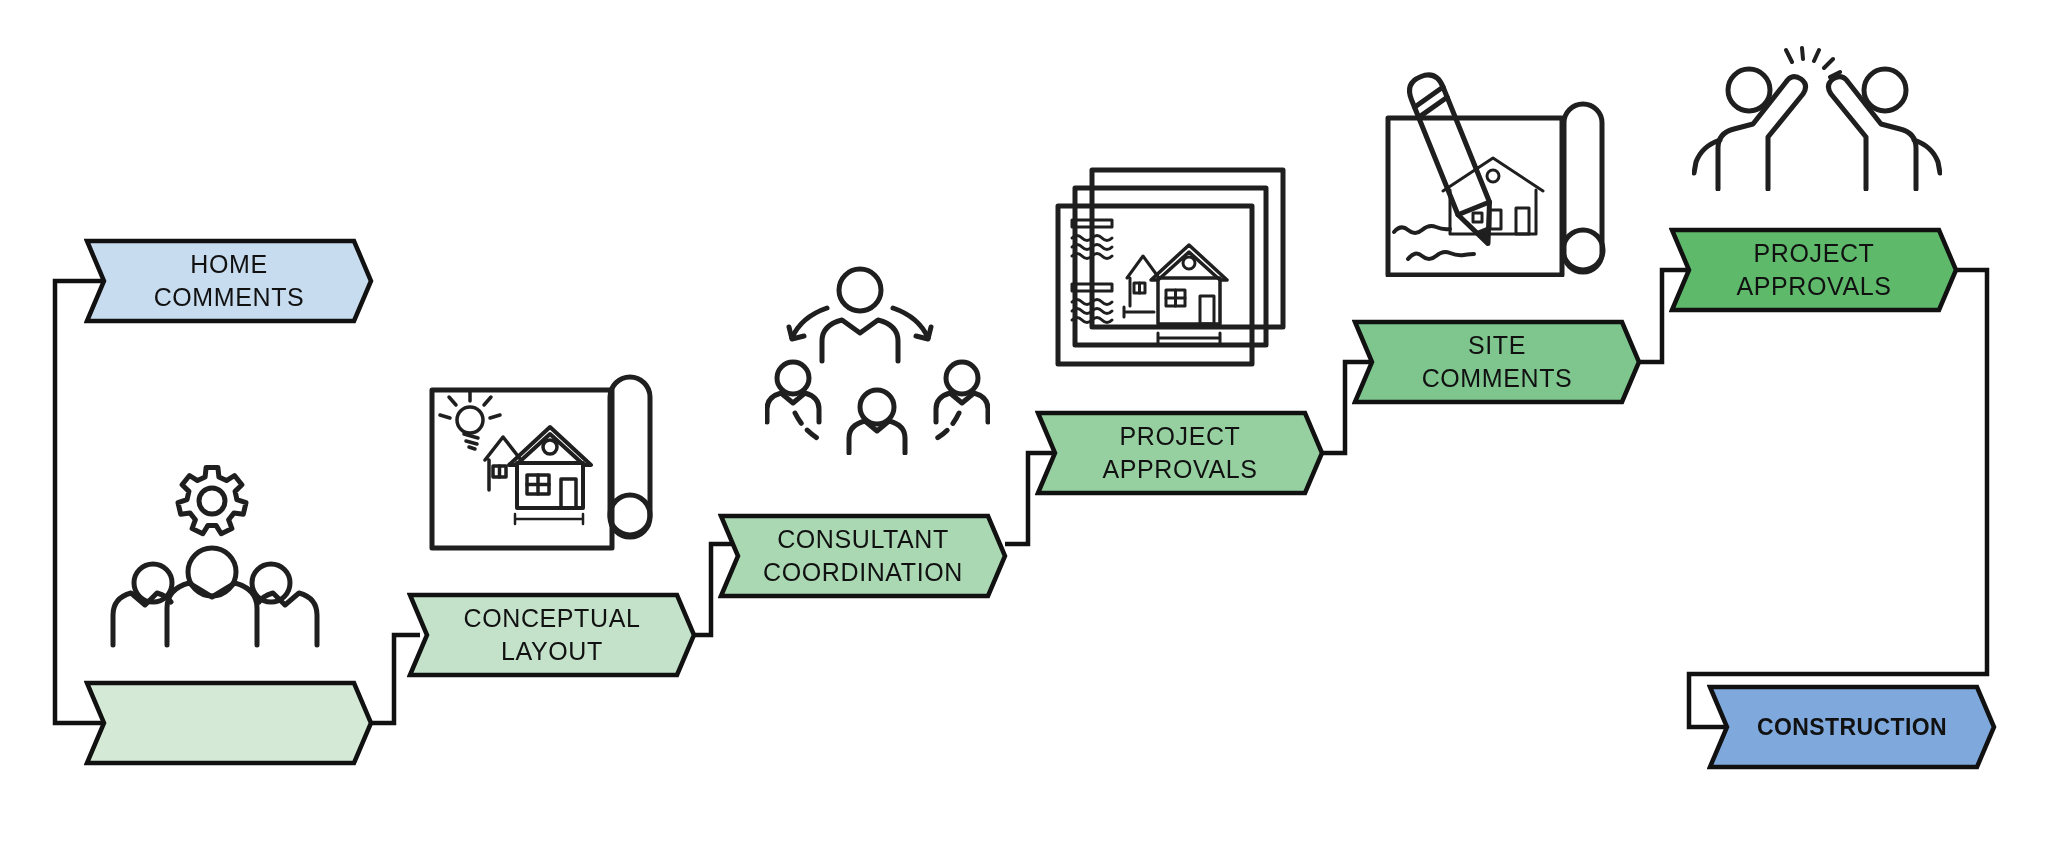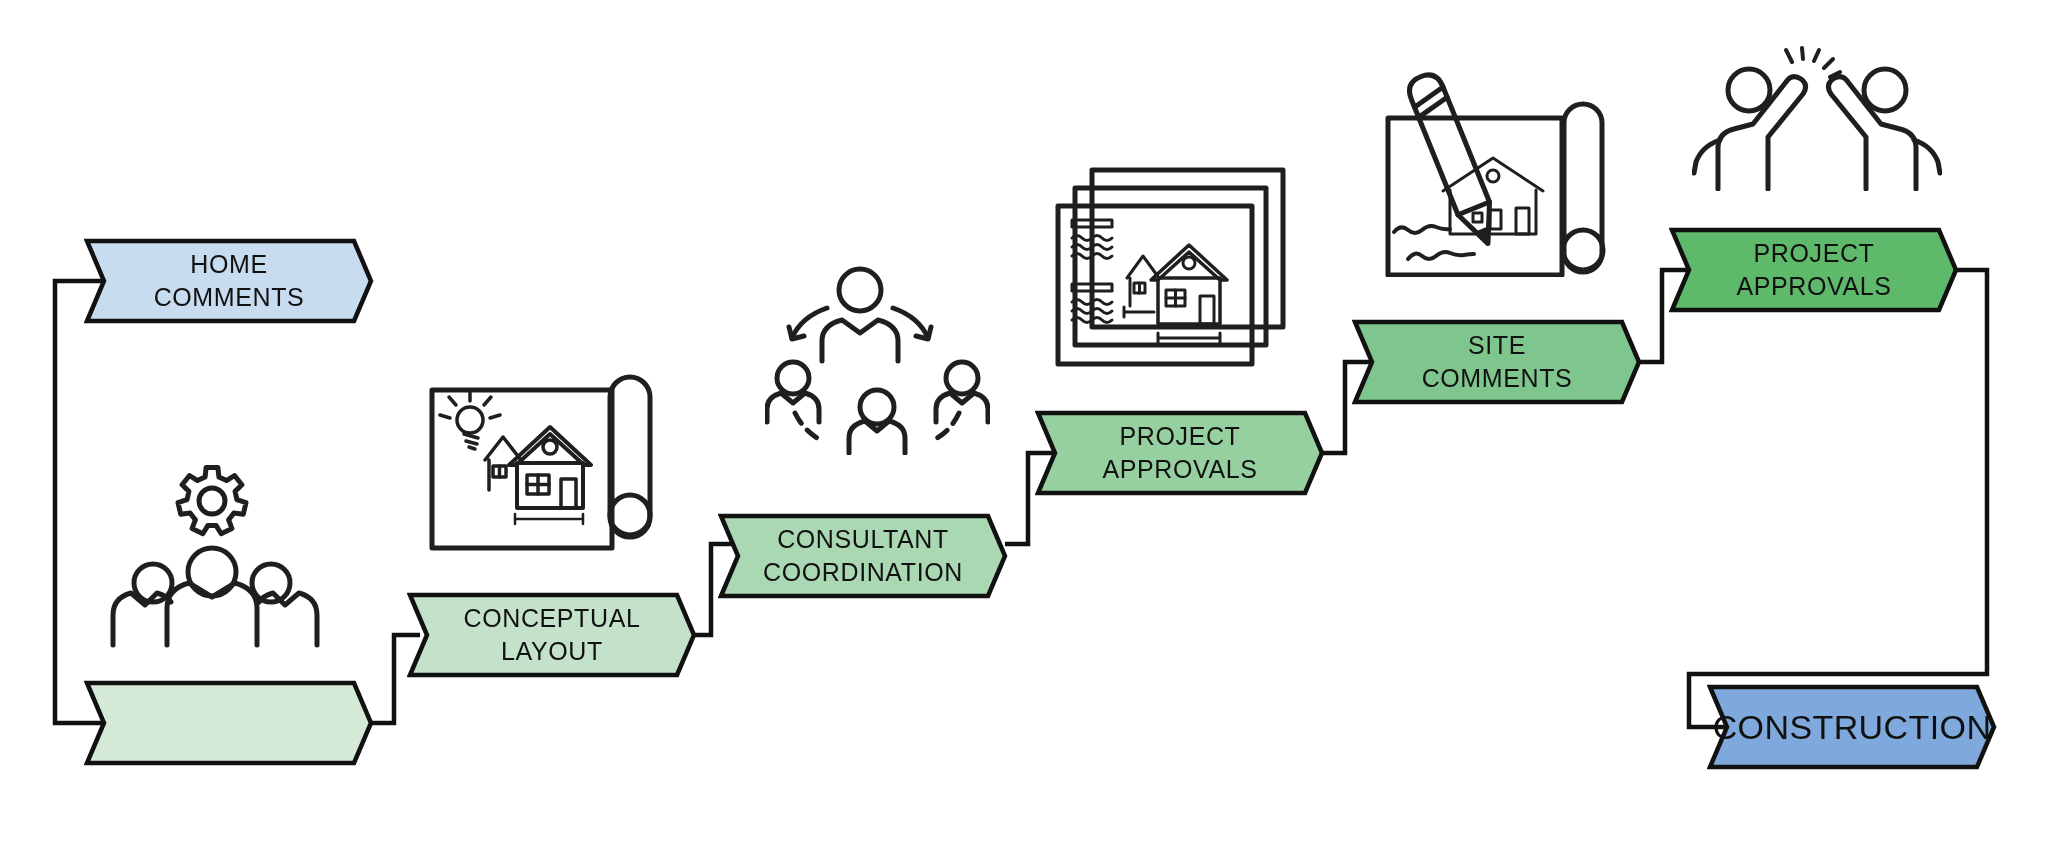--- a/index.html
+++ b/index.html
@@ -9,21 +9,21 @@
   }
   .connectors{position:absolute;left:0;top:0;}
   .banner{position:absolute;width:290px;height:86px;}
   .banner svg{position:absolute;left:0;top:0;}
   .banner-label{
     position:absolute;left:20px;right:20px;top:0;bottom:0;
     display:flex;flex-direction:column;align-items:center;justify-content:center;
     font-size:25px;line-height:33px;letter-spacing:0.6px;color:#111;text-align:center;
     white-space:nowrap;
   }
-  .banner-label.single{font-size:34px;letter-spacing:0.4px;}
+  .banner-label.single{font-size:23px;letter-spacing:0.4px;font-weight:bold;}
   .icon-box{position:absolute;}
   .lineart{stroke:#1f1f1f;fill:none;stroke-linecap:round;stroke-linejoin:round;}
 </style>
 </head>
 <body>
 
 <div id="canvas">
 
   <svg class="connectors" width="2048" height="843">
     <g fill="none" stroke="#111111" stroke-width="4.5">

